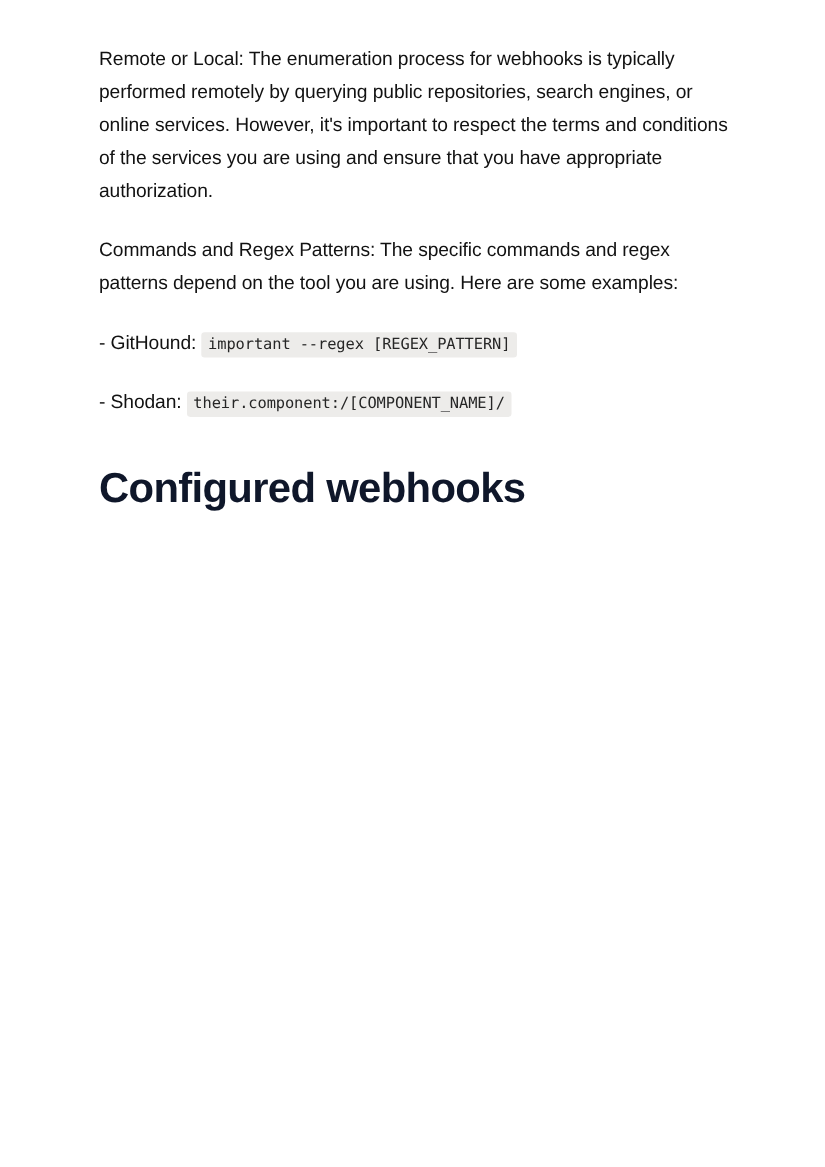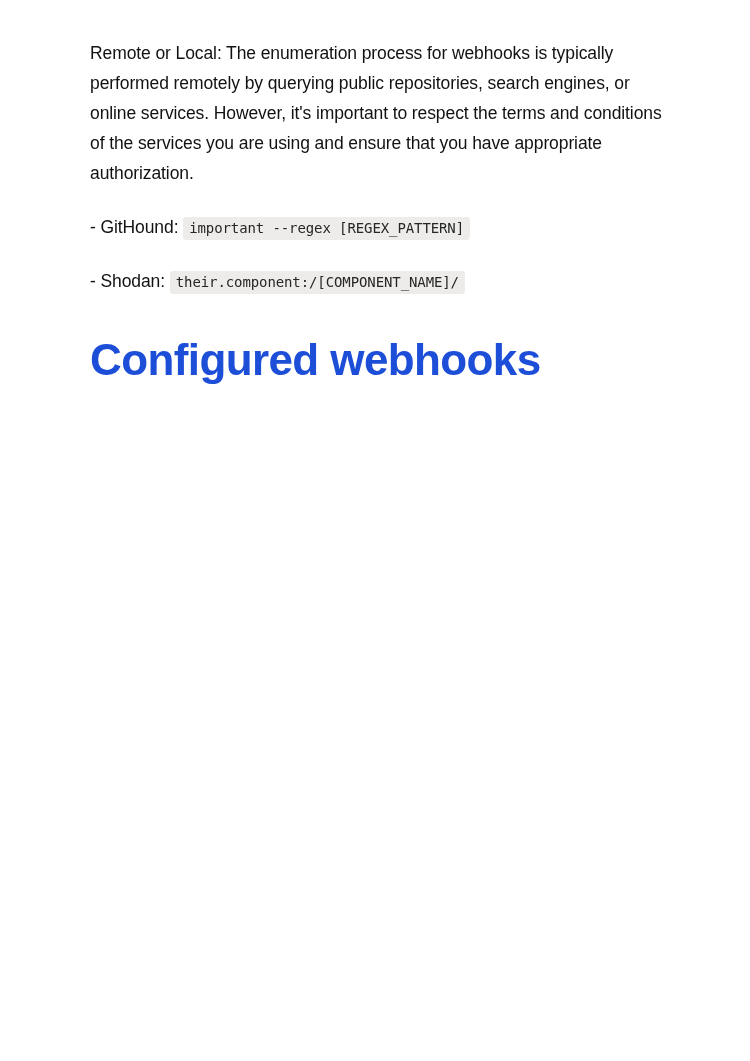--- a/index.html
+++ b/index.html
@@ -36,35 +36,36 @@
     font-size: 14px;
     line-height: 1;
     background: #edecea;
     color: #262626;
     padding: 3px 6px 4px 6px;
     border-radius: 3px;
     white-space: nowrap;
   }
   h1.section-heading {
     margin: 44px 0 0 0;
-    font-size: 44px;
+    font-size: 38px;
     line-height: 40px;
     font-weight: bold;
     letter-spacing: -0.6px;
-    color: #1d4ed8;
+    color: #0f172a;
   }
 </style>
 </head>
 <body>
 
 <div class="viewport">
   <div class="page">
 
     <p class="para">Remote or Local: The enumeration process for webhooks is typically performed remotely by querying public repositories, search engines, or online services. However, it's important to respect the terms and conditions of the services you are using and ensure that you have appropriate authorization.</p>
 
+    <p class="para">Commands and Regex Patterns: The specific commands and regex patterns depend on the tool you are using. Here are some examples:</p>
 
     <p class="para">
       <span>-</span>
       <span class="label">GitHound:</span>
       <code class="chip">important --regex [REGEX_PATTERN]</code>
     </p>
 
     <p class="para">
       <span>-</span>
       <span class="label">Shodan:</span>

